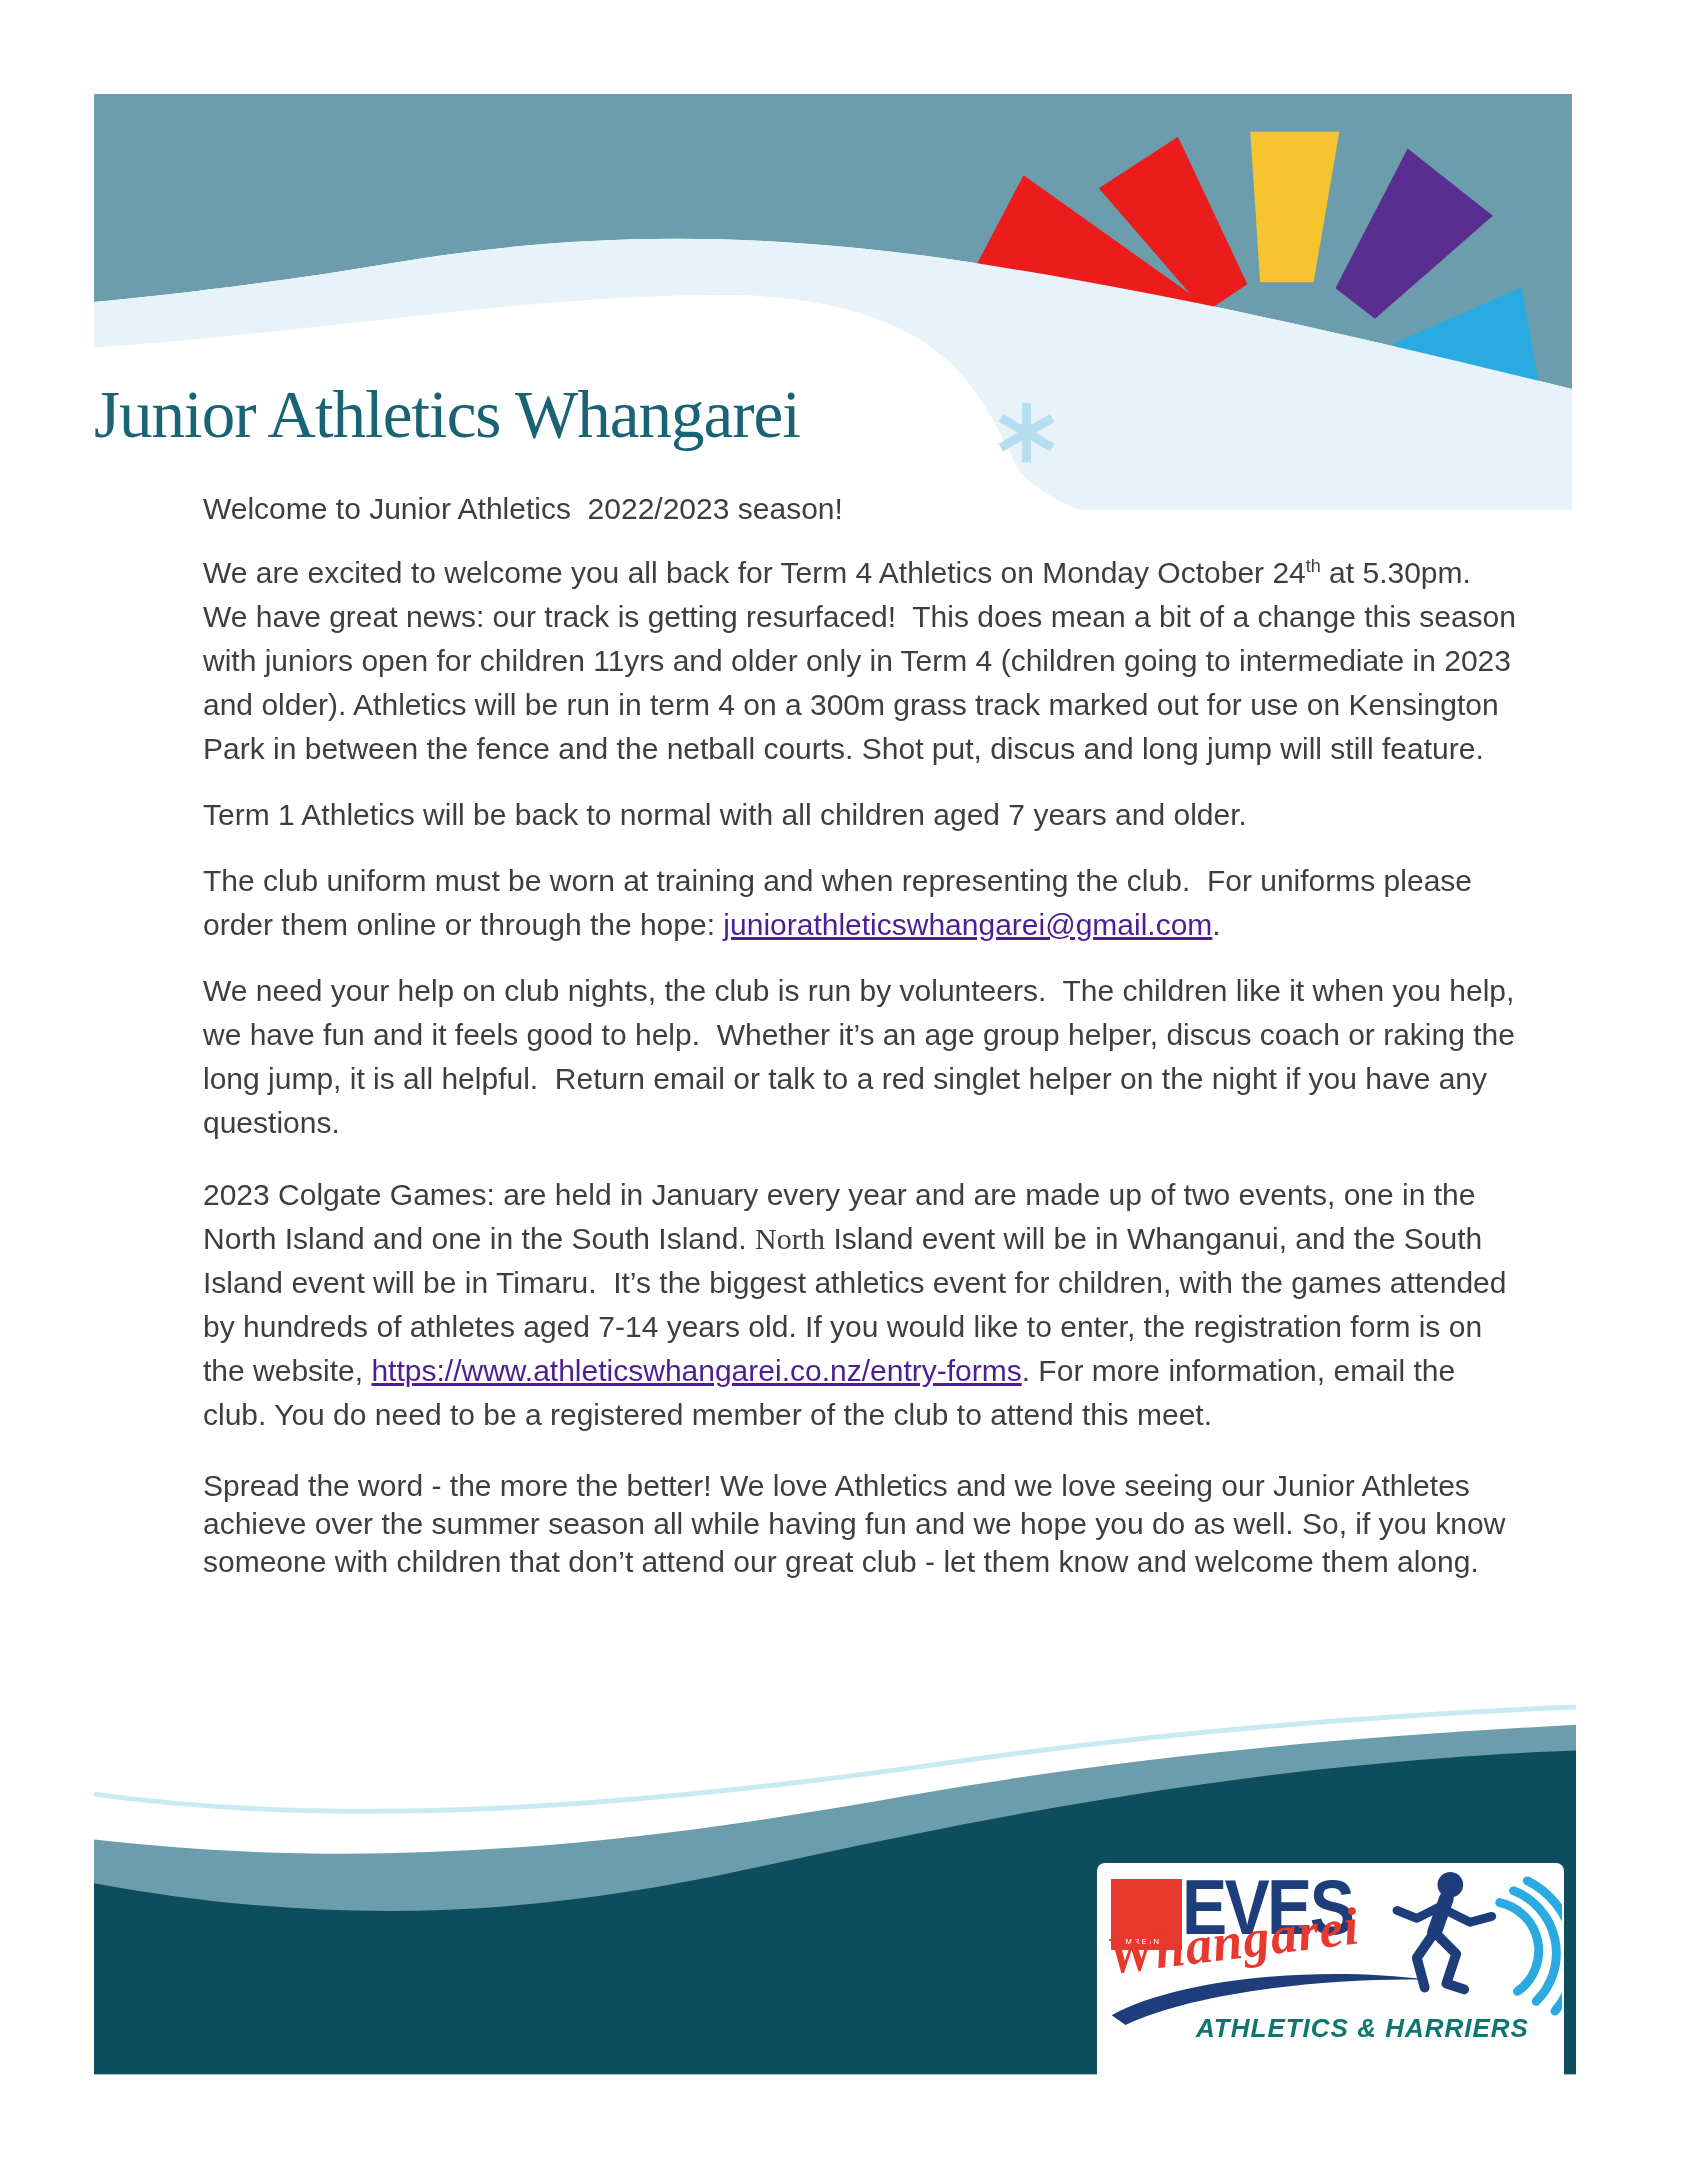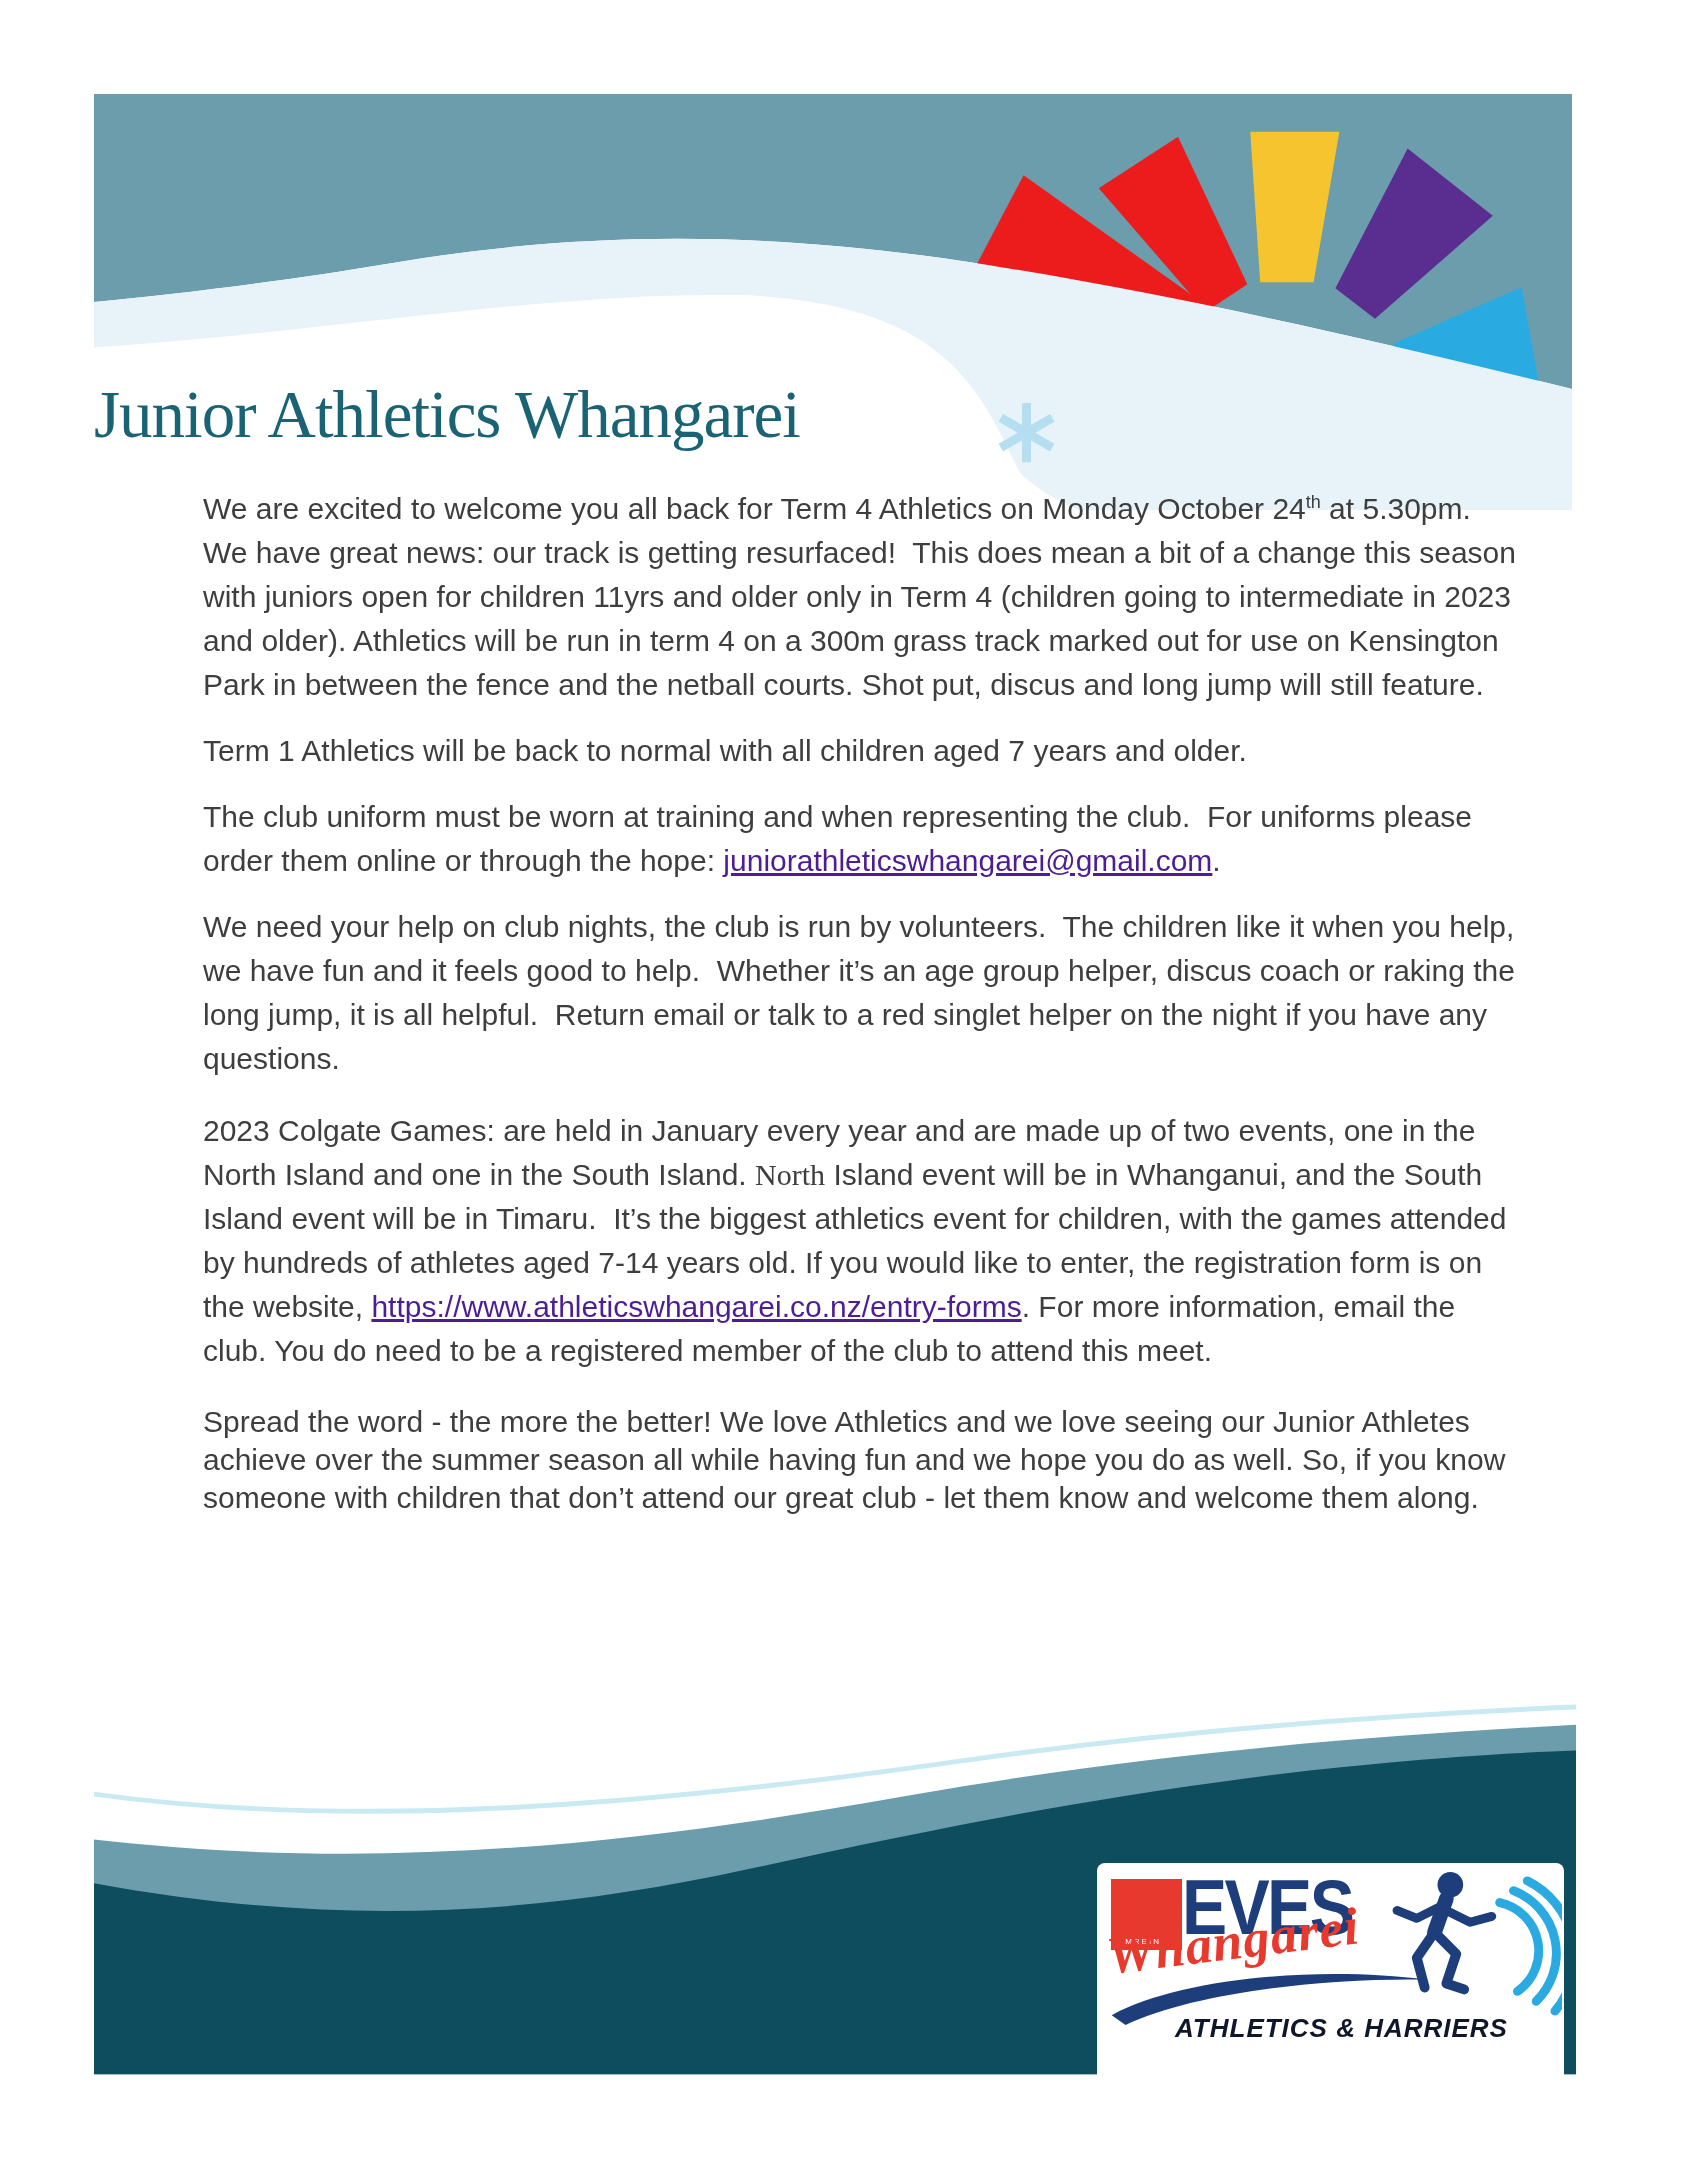--- a/index.html
+++ b/index.html
@@ -43,22 +43,22 @@
     color:#1e3d7b; letter-spacing:-3px; transform:scaleX(0.88); transform-origin:left top;
     white-space:nowrap; }
   .whangarei-script {
     position:absolute; left:14px; top:63px; z-index:3;
     font-family:"Liberation Serif", serif; font-style:italic; font-weight:bold;
     font-size:53px; color:#e8392e; letter-spacing:1px;
     transform:rotate(-7deg); transform-origin:left bottom; white-space:nowrap;
   }
   .logo-swoosh { position:absolute; left:4px; top:91px; z-index:2; }
   .tagline {
-    position:absolute; left:78px; top:150px; font-size:26px; font-weight:bold;
-    font-style:italic; color:#0f172a; letter-spacing:1px; white-space:nowrap;
+    position:absolute; left:99px; top:150px; font-size:26px; font-weight:bold;
+    font-style:italic; color:#0f766e; letter-spacing:1px; white-space:nowrap;
   }
   .runner { position:absolute; right:2px; top:6px; z-index:1; }
 </style>
 </head>
 <body>
 
 <div class="page">
 
   <svg class="header-svg" width="1478" height="416" viewBox="0 0 1493 420">
 
@@ -78,20 +78,21 @@
     <g stroke="#b5dff0" stroke-width="9">
       <line x1="942" y1="312" x2="942" y2="372"></line>
       <line x1="916" y1="327" x2="968" y2="357"></line>
       <line x1="916" y1="357" x2="968" y2="327"></line>
     </g>
   </svg>
 
   <div class="page-title">Junior Athletics Whangarei</div>
 
   <div class="body-text">
+    <p class="p1">Welcome to Junior Athletics  2022/2023 season!</p>
 
     <p class="p2"><span>We are excited to welcome you all back for Term 4 Athletics on Monday October 24</span><sup>th</sup><span> at 5.30pm.  We have great news: our track is getting resurfaced!  This does mean a bit of a change this season with juniors open for children 11yrs and older only in Term 4 (children going to intermediate in 2023 and older). Athletics will be run in term 4 on a 300m grass track marked out for use on Kensington Park in between the fence and the netball courts. Shot put, discus and long jump will still feature.</span></p>
 
     <p class="p3">Term 1 Athletics will be back to normal with all children aged 7 years and older.</p>
 
 
     <p class="p5"><span>The club uniform must be worn at training and when representing the club.  For uniforms please order them online or through the hope: </span><a class="lnk-orange" href="#">juniorathleticswhangarei@gmail.com</a><span>.</span></p>
 
     <p class="p6">We need your help on club nights, the club is run by volunteers.  The children like it when you help, we have fun and it feels good to help.  Whether it’s an age group helper, discus coach or raking the long jump, it is all helpful.  Return email or talk to a red singlet helper on the night if you have any questions.</p>
 

